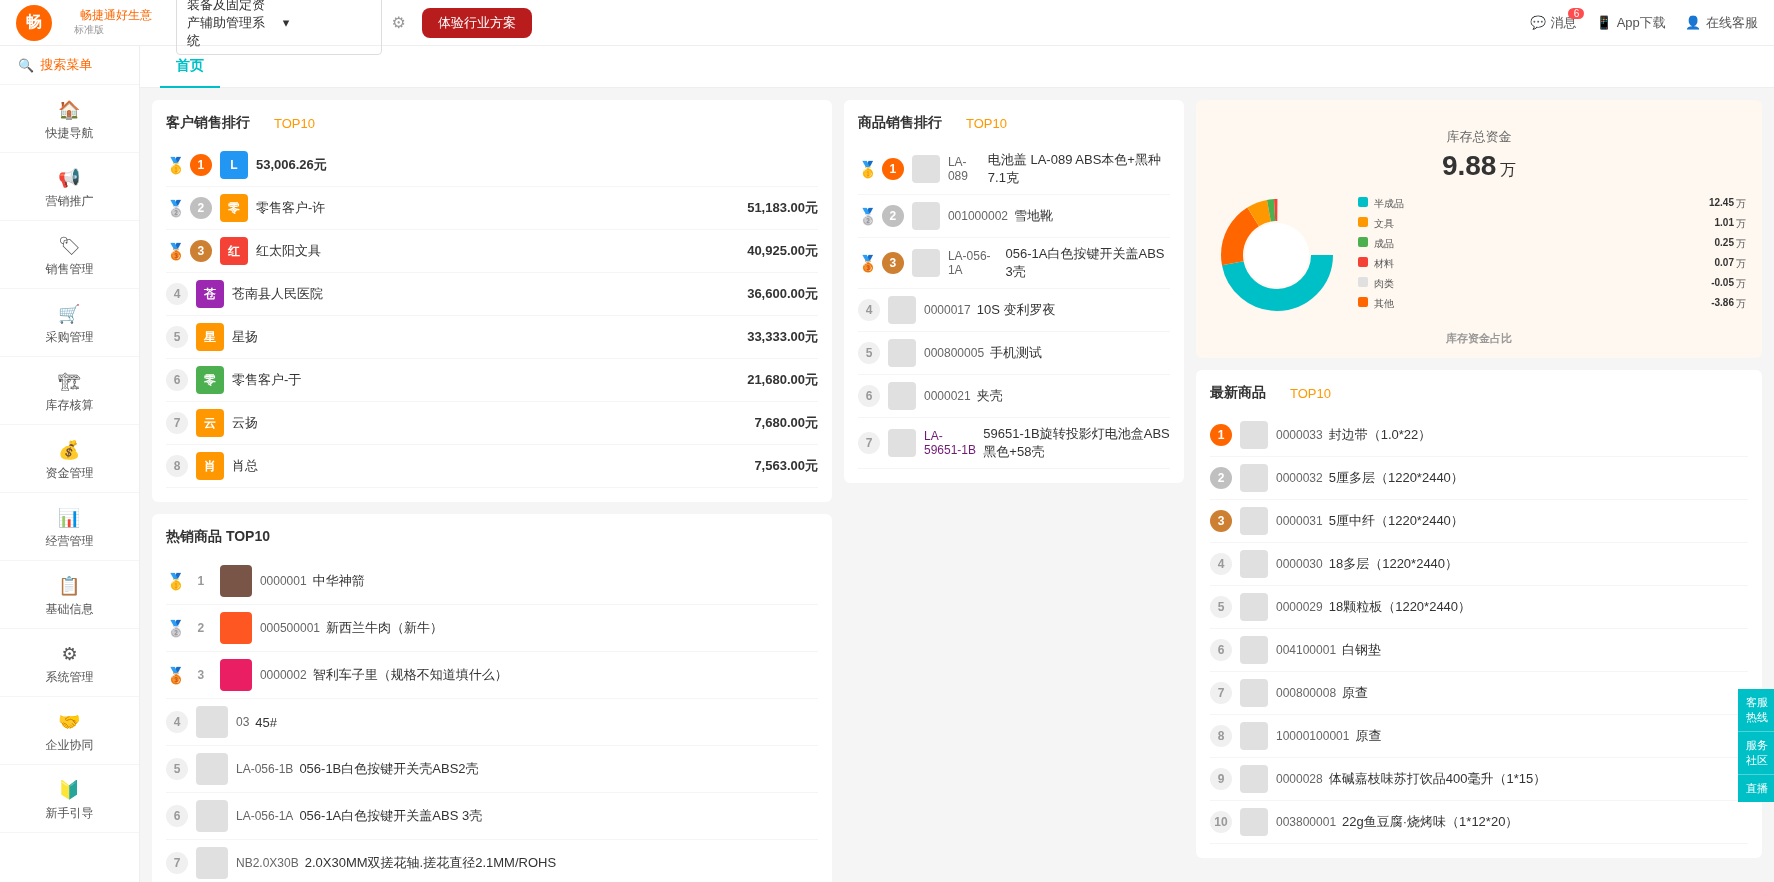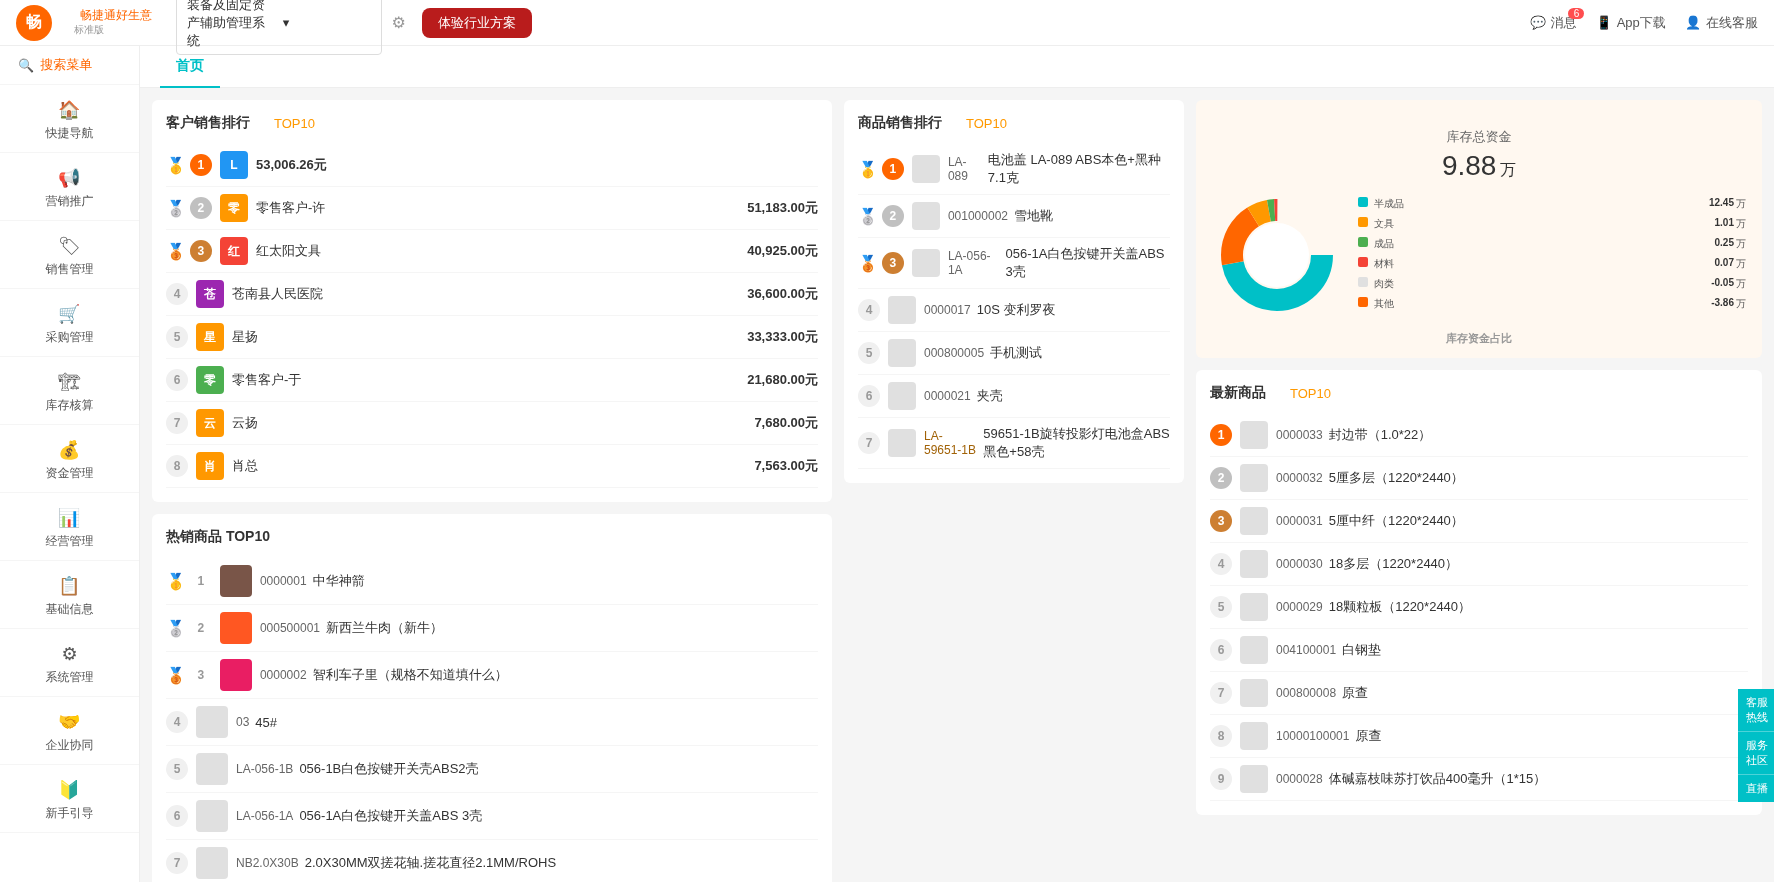--- a/index.html
+++ b/index.html
@@ -359,34 +359,34 @@
 
     <div style="width:22px;height:22px;display:flex;align-items:center;justify-content:center;border-radius:50%;font-size:12px;font-weight:bold;margin-right:8px;background:#f0f0f0;color:#999;flex-shrink:0;">6</div>
     <div class="np-img"></div>
     <span style="font-size:12px;color:#666;margin-right:6px;">0000021</span>
     <span style="font-size:13px;color:#333;">夹壳</span>
   </div>
             <div class="product-item">
 
     <div style="width:22px;height:22px;display:flex;align-items:center;justify-content:center;border-radius:50%;font-size:12px;font-weight:bold;margin-right:8px;background:#f0f0f0;color:#999;flex-shrink:0;">7</div>
     <div class="np-img"></div>
-    <span style="font-size:12px;color:#a16207;margin-right:6px;">LA-59651-1B</span>
+    <span style="font-size:12px;color:#701a75;margin-right:6px;">LA-59651-1B</span>
     <span style="font-size:13px;color:#333;">59651-1B旋转投影灯电池盒ABS黑色+58壳</span>
   </div>
           </div>
       </div>
     </div>
 
     <div class="content-right">
 
       <div class="card inventory-bg">
         <div class="inventory-total">
           <div style="font-size:13px;color:#666;">库存总资金</div>
           <div style="margin-top:4px;">
-            <span style="font-size:28px;font-weight:normal;color:#333;">9.88</span>
+            <span style="font-size:28px;font-weight:bold;color:#333;">9.88</span>
             <span style="font-size:16px;color:#333;">万</span>
           </div>
         </div>
         <div class="donut-wrap">
           <div class="donut-svg">
             <svg width="130" height="130" viewBox="0 0 130 130">
 
               <circle cx="65" cy="65" r="45" fill="none" stroke="#00c0c7" stroke-width="22" stroke-dasharray="203.6 282.7" stroke-dashoffset="70.7"></circle>
 
               <circle cx="65" cy="65" r="45" fill="none" stroke="#ff6600" stroke-width="22" stroke-dasharray="53.7 282.7" stroke-dashoffset="-132.9"></circle>
@@ -495,20 +495,26 @@
     <div class="np-img"></div>
     <span class="np-code">10000100001</span>
     <span class="np-name">原查</span>
   </div>
             <div class="new-product-item">
     <div style="width:22px;height:22px;display:flex;align-items:center;justify-content:center;border-radius:50%;font-size:12px;font-weight:bold;margin-right:8px;background:#f0f0f0;color:#999;flex-shrink:0;">9</div>
     <div class="np-img"></div>
     <span class="np-code">0000028</span>
     <span class="np-name">体碱嘉枝味苏打饮品400毫升（1*15）</span>
   </div>
+            <div class="new-product-item">
+    <div style="width:22px;height:22px;display:flex;align-items:center;justify-content:center;border-radius:50%;font-size:12px;font-weight:bold;margin-right:8px;background:#f0f0f0;color:#999;flex-shrink:0;">10</div>
+    <div class="np-img"></div>
+    <span class="np-code">003800001</span>
+    <span class="np-name">22g鱼豆腐·烧烤味（1*12*20）</span>
+  </div>
           </div>
       </div>
     </div>
   </div>
 </div>
 
 <div class="float-btn" id="float-buttons">
     <div class="float-btn-item" style="white-space: pre;">客服
 热线</div>
     <div class="float-btn-item" style="white-space: pre;">服务

